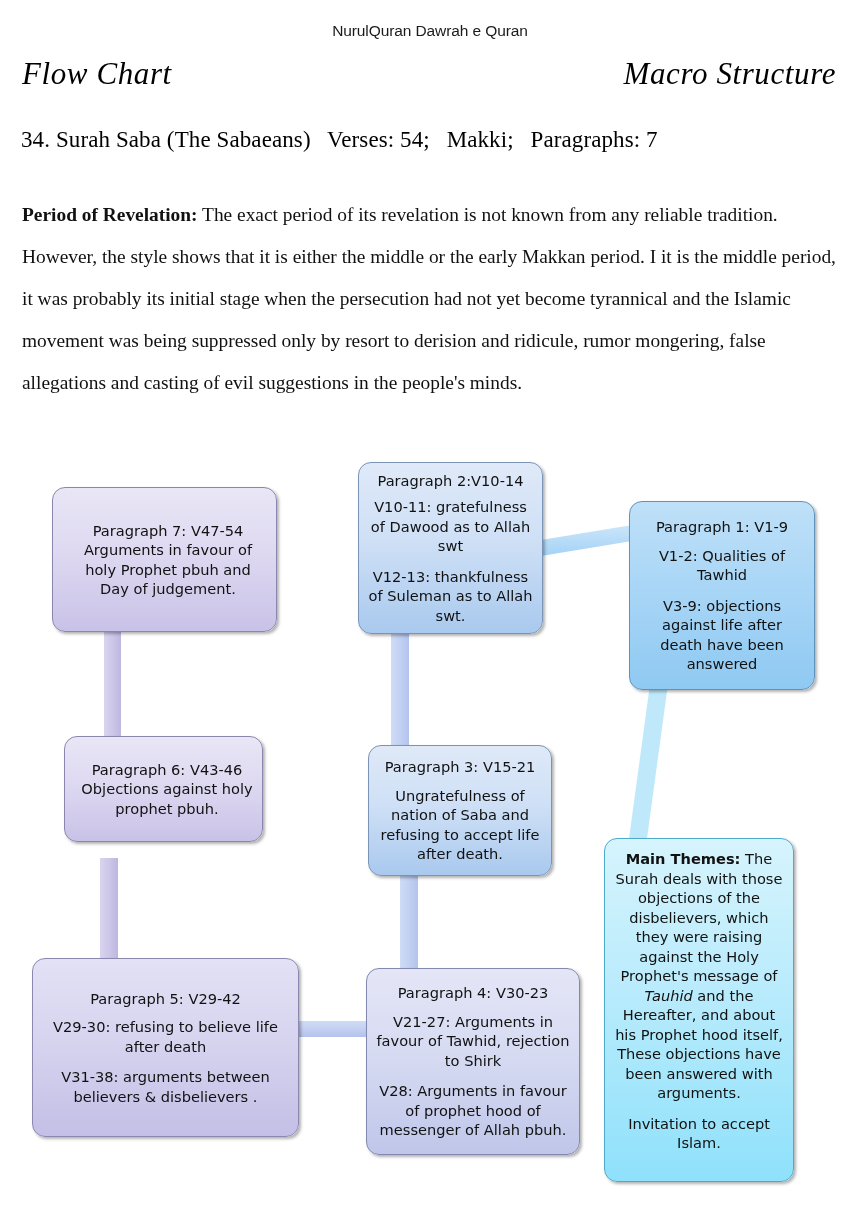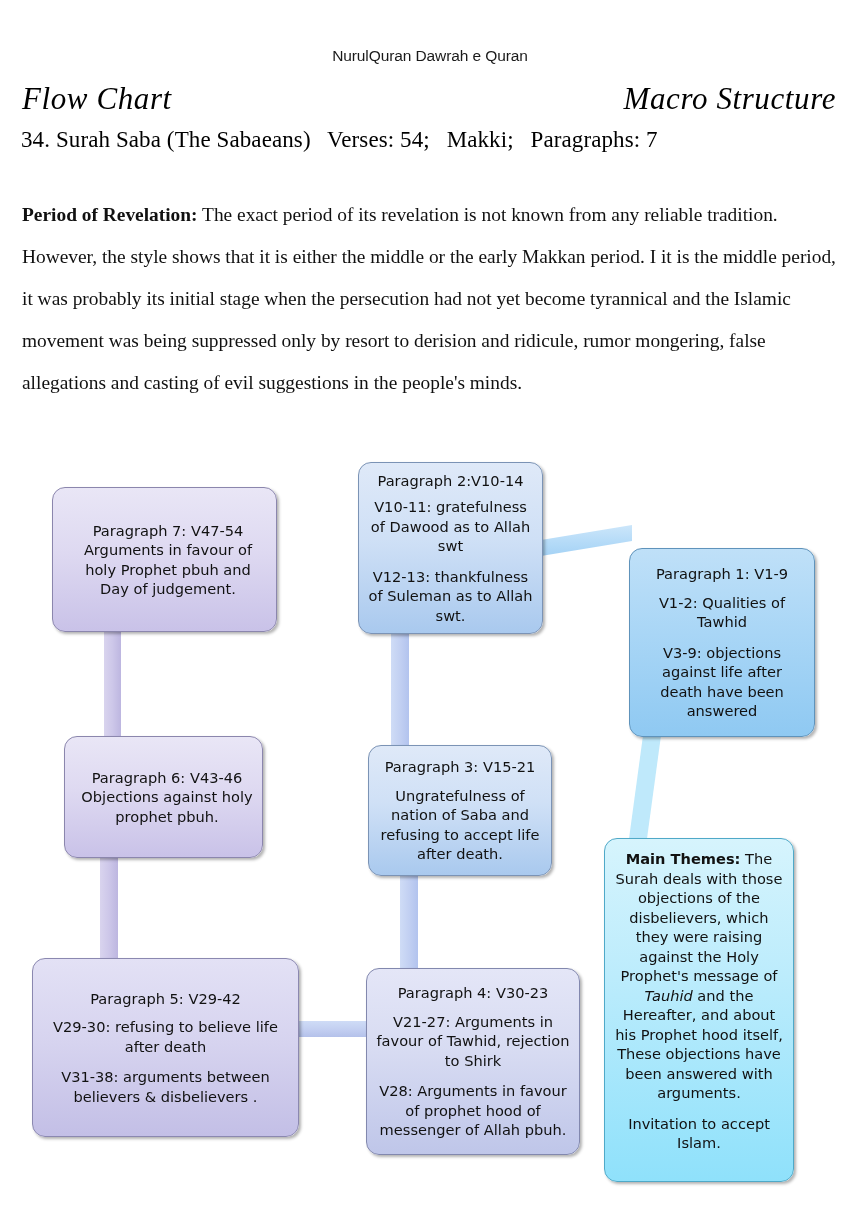--- a/index.html
+++ b/index.html
@@ -21,22 +21,21 @@
   #doc-header {
     position: absolute;
     left: 0; top: 0; width: 860px;
   }
   .site-title {
     text-align: center;
     font-family: "Liberation Sans", sans-serif;
     font-size: 15.5px;
     letter-spacing: -0.1px;
     color: #1a1a1a;
-    padding-top: 3px;
-    margin-top: 44px;
+    padding-top: 22px;
   }
   .title-row {
     position: relative;
     height: 52px;
     margin-top: 16px;
   }
   .script-title {
     position: absolute;
     font-family: "Liberation Serif", "DejaVu Serif", serif;
     font-style: italic;
@@ -216,27 +215,27 @@
     <p>Paragraph 7: V47-54</p>
     <p style="margin-top:0;">Arguments in favour of holy Prophet pbuh  and Day of judgement.</p>
   </div>
 
   <div class="node blue" style="left:358px; top:462px; width:185px; height:172px;">
     <p>Paragraph 2:V10-14</p>
     <p style="margin-top:7px;">V10-11: gratefulness of Dawood as to Allah swt</p>
     <p>V12-13: thankfulness of Suleman as to Allah swt.</p>
   </div>
 
-  <div class="node sky" style="left:629px; top:501px; width:186px; height:189px;margin-top:47px;">
+  <div class="node sky" style="left:629px; top:501px; width:186px; height:189px;">
     <p>Paragraph 1: V1-9</p>
     <p style="margin-top:9px;">V1-2: Qualities of Tawhid</p>
     <p>V3-9: objections against life after death have been answered</p>
   </div>
 
-  <div class="node purple" style="left:64px; top:736px; width:199px; height:122px;">
+  <div class="node purple" style="left:64px; top:736px; width:199px; height:106px;">
     <p>Paragraph 6: V43-46</p>
     <p style="margin-top:0;">Objections against holy prophet pbuh.</p>
   </div>
 
   <div class="node blue" style="left:368px; top:745px; width:184px; height:131px;">
     <p>Paragraph 3: V15-21</p>
     <p style="margin-top:9px;">Ungratefulness of nation of Saba and refusing to accept life after death.</p>
   </div>
 
   <div class="node lilac" style="left:32px; top:958px; width:267px; height:179px;">

